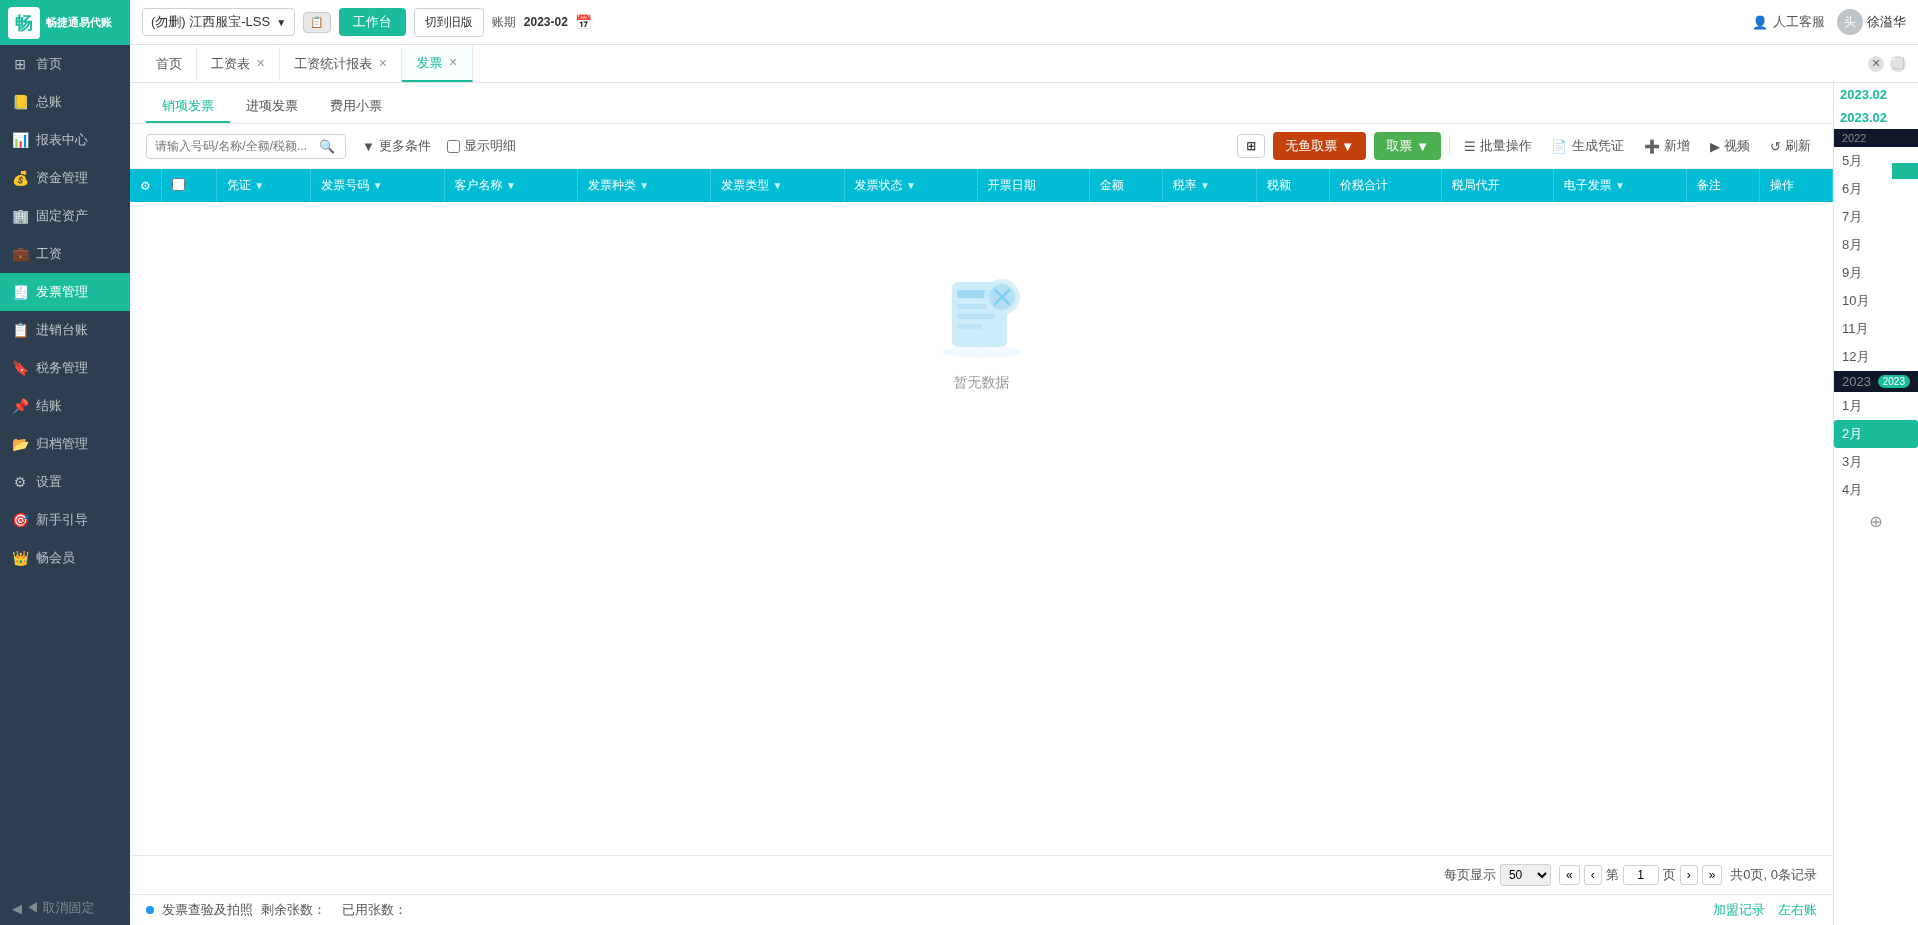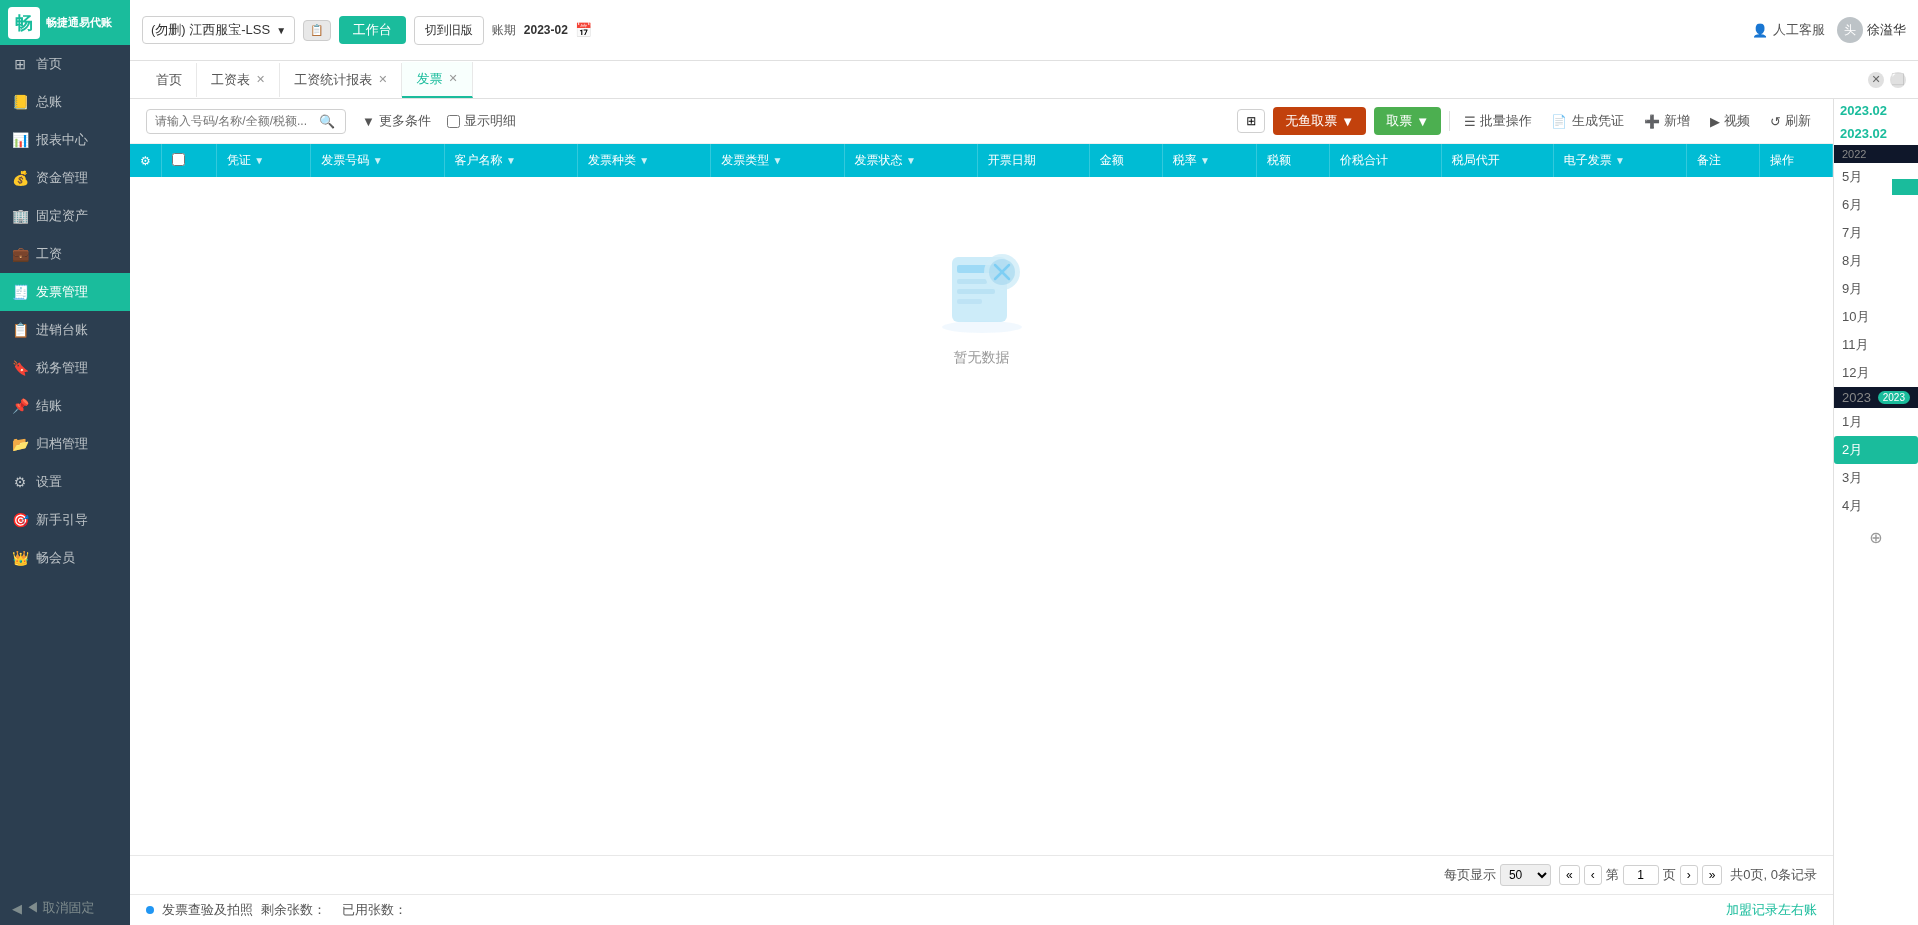--- a/index.html
+++ b/index.html
@@ -12,21 +12,21 @@
     .sidebar-item { display: flex; align-items: center; gap: 8px; padding: 10px 12px; cursor: pointer; color: #bdc3c7; transition: background 0.2s; }
     .sidebar-item.active { background: #1abc9c; color: white; }
     .sidebar-item-icon { font-size: 14px; width: 16px; text-align: center; }
     .sidebar-item-label { font-size: 13px; }
     .sidebar-bottom { margin-top: auto; padding: 8px 12px; color: #7f8c8d; font-size: 12px; display: flex; align-items: center; gap: 4px; cursor: pointer; }
 
     
     .main { flex: 1; display: flex; flex-direction: column; overflow: hidden; }
 
     
-    .topbar { background: white; height: 61px; display: flex; align-items: center; padding: 0 12px; gap: 8px; border-bottom: 1px solid #e0e0e0; flex-shrink: 0; }
+    .topbar { background: white; height: 45px; display: flex; align-items: center; padding: 0 12px; gap: 8px; border-bottom: 1px solid #e0e0e0; flex-shrink: 0; }
     .company-selector { display: flex; align-items: center; gap: 4px; border: 1px solid #d0d0d0; border-radius: 4px; padding: 4px 8px; cursor: pointer; font-size: 12px; color: #333; min-width: 150px; }
     .workbench-btn { background: #1abc9c; color: white; border: none; border-radius: 4px; padding: 5px 14px; cursor: pointer; font-size: 13px; }
     .switch-old-btn { background: white; color: #333; border: 1px solid #d0d0d0; border-radius: 4px; padding: 5px 10px; cursor: pointer; font-size: 12px; }
     .topbar-right { margin-left: auto; display: flex; align-items: center; gap: 12px; }
     .ai-service { display: flex; align-items: center; gap: 4px; color: #555; cursor: pointer; font-size: 12px; }
     .user-info { display: flex; align-items: center; gap: 4px; color: #333; cursor: pointer; font-size: 13px; }
     .user-avatar { width: 26px; height: 26px; border-radius: 50%; background: #bdc3c7; display: flex; align-items: center; justify-content: center; color: white; font-size: 12px; }
     .copy-icon { background: #e8e8e8; border: 1px solid #ccc; border-radius: 4px; padding: 3px 6px; font-size: 11px; cursor: pointer; }
 
     
@@ -74,21 +74,21 @@
     .pagination-bar { display: flex; align-items: center; justify-content: flex-end; padding: 8px 16px; border-top: 1px solid #e8e8e8; background: white; gap: 8px; font-size: 12px; color: #555; flex-shrink: 0; }
     .page-size-selector { display: flex; align-items: center; gap: 4px; }
     .page-size-select { border: 1px solid #d0d0d0; border-radius: 3px; padding: 2px 4px; font-size: 12px; }
     .page-nav { display: flex; align-items: center; gap: 4px; }
     .page-btn { border: 1px solid #d0d0d0; border-radius: 3px; padding: 2px 6px; cursor: pointer; background: white; font-size: 12px; }
     .page-input { border: 1px solid #d0d0d0; border-radius: 3px; padding: 2px 4px; width: 36px; text-align: center; font-size: 12px; }
 
     
     .bottom-bar { display: flex; align-items: center; padding: 6px 16px; background: white; border-top: 1px solid #e8e8e8; font-size: 12px; color: #555; flex-shrink: 0; }
     .bottom-left { display: flex; align-items: center; gap: 8px; flex: 1; }
-    .bottom-right { display: flex; align-items: center; gap: 0; }
+    .bottom-right { display: flex; align-items: center; gap: 13px; }
     .link-btn { color: #1abc9c; cursor: pointer; text-decoration: none; }
     .blue-dot { width: 8px; height: 8px; background: #2196f3; border-radius: 50%; display: inline-block; }
 
     
     .date-panel { width: 85px; background: white; border-left: 1px solid #e0e0e0; display: flex; flex-direction: column; overflow-y: auto; flex-shrink: 0; }
     .date-panel-header { padding: 4px 6px; font-size: 11px; color: #1abc9c; font-weight: bold; cursor: pointer; }
     .date-year-group { }
     .date-year-label { background: #0f172a; padding: 3px 8px; font-size: 11px; color: #888; }
     .date-month-item { padding: 5px 8px; font-size: 12px; cursor: pointer; color: #555; display: flex; align-items: center; justify-content: space-between; }
     .date-month-item.active { background: #1abc9c; color: white; border-radius: 3px; }
@@ -225,20 +225,31 @@
     </div>
     <div class="window-controls">
       <div class="window-btn">✕</div>
       <div class="window-btn">⬜</div>
     </div>
   </div>
 
   <div class="content">
     <div class="page-content">
 
+      <div class="sub-tabs">
+        <div class="sub-tab active">
+          <span>销项发票</span>
+        </div>
+        <div class="sub-tab">
+          <span>进项发票</span>
+        </div>
+        <div class="sub-tab">
+          <span>费用小票</span>
+        </div>
+      </div>
 
       <div class="toolbar">
         <div class="toolbar-left">
           <div class="search-box">
             <input class="search-input" type="text" placeholder="请输入号码/名称/全额/税额..." style="">
             <span style="color:#999;cursor:pointer;">🔍</span>
           </div>
           <div class="more-filter-btn">
             <span>▼</span>
             <span>更多条件</span>

